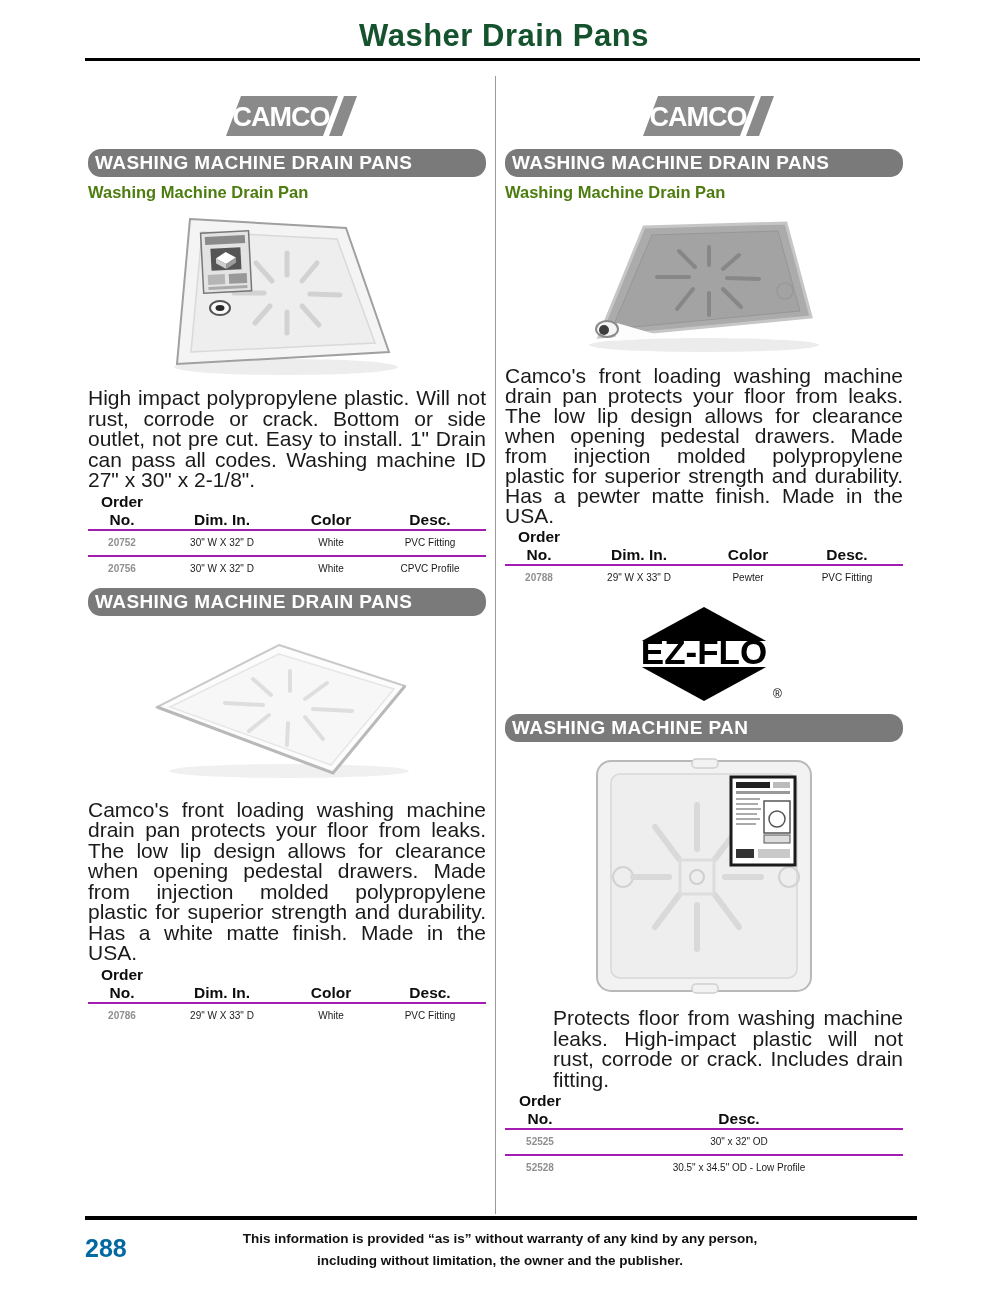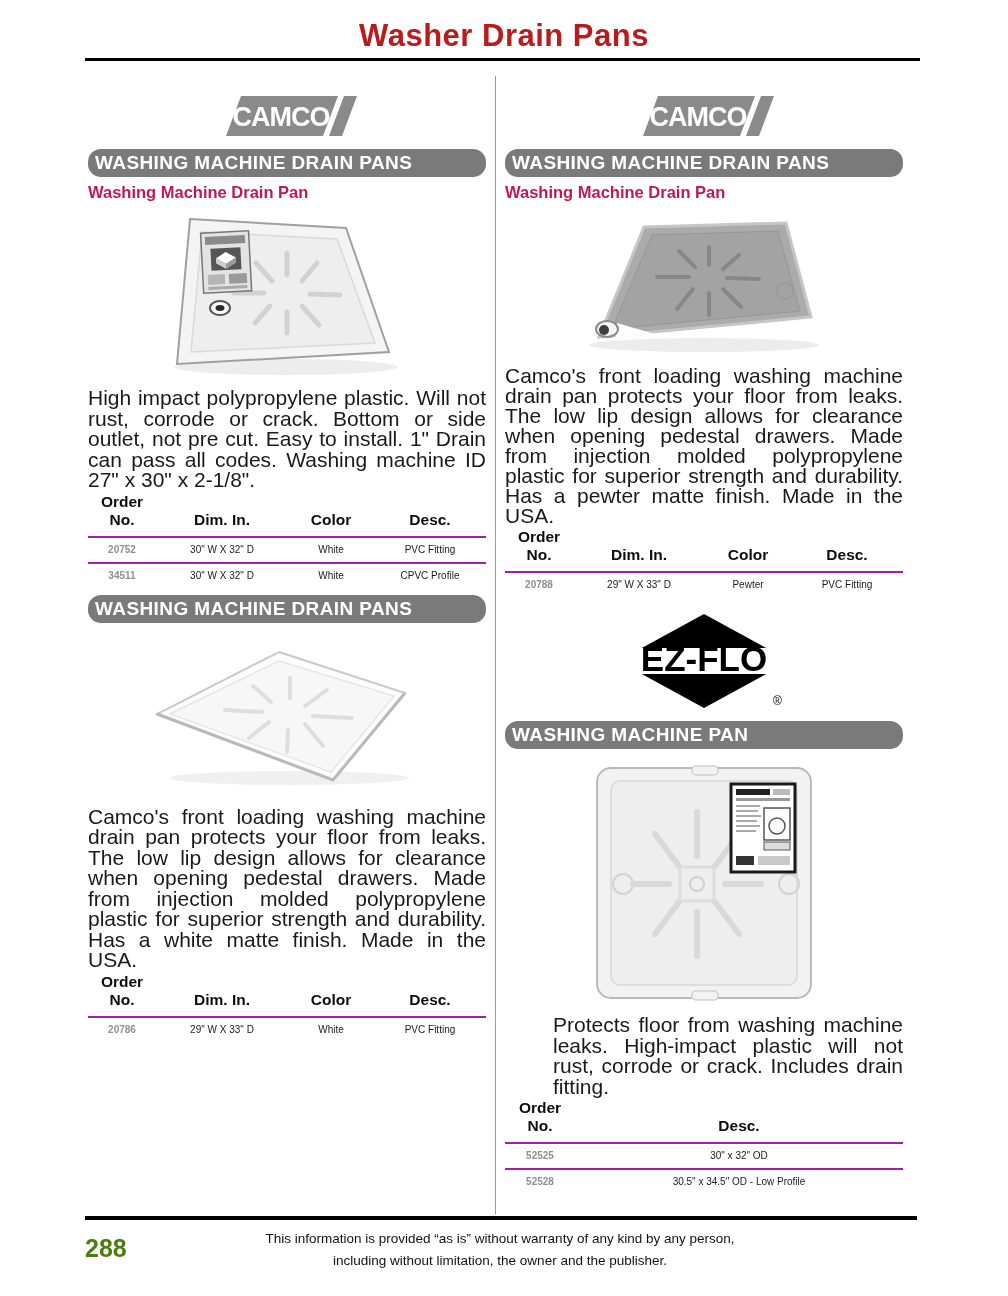--- a/index.html
+++ b/index.html
@@ -1,48 +1,48 @@
 <!DOCTYPE html>
 <html><head>
 <meta charset="utf-8">
 <style>
   html,body{margin:0;padding:0;background:#fff;}
   .page{position:relative;width:1008px;height:1296px;background:#ffffff;
         font-family:"Liberation Sans",sans-serif;color:#161616;overflow:hidden;}
 
   
   .page-title{position:absolute;top:18px;left:0;width:100%;text-align:center;
-              font-size:31px;font-weight:bold;color:#b91c1c;letter-spacing:.5px;}
+              font-size:31px;font-weight:bold;color:#14532d;letter-spacing:.5px;}
   .title-rule{position:absolute;top:58px;left:85px;width:835px;height:3px;background:#000;}
   .col-divider{position:absolute;left:495px;top:76px;width:1px;height:1138px;background:#9a9a9a;}
   .footer-rule{position:absolute;top:1216px;left:85px;width:832px;height:4px;background:#000;}
-  .page-number{position:absolute;top:1234px;left:85px;font-size:25px;font-weight:bold;color:#4d7c0f;}
+  .page-number{position:absolute;top:1234px;left:85px;font-size:25px;font-weight:bold;color:#0369a1;}
   .disclaimer{position:absolute;top:1228px;left:190px;width:620px;text-align:center;
-              font-size:13.5px;font-weight:normal;line-height:22px;color:#111;}
+              font-size:13.5px;font-weight:bold;line-height:22px;color:#111;}
 
   
   .col{position:absolute;top:88px;width:398px;}
   .col-left{left:88px;}
   .col-right{left:505px;}
 
   .brand-row{display:flex;justify-content:center;}
   .brand-row.camco{margin-top:6px;text-align:center;}
   .brand-row.ezflo{margin-top:14px;}
 
   .section-bar{margin-top:11px;height:28px;line-height:28px;background:#7a7a7a;color:#fff;
                font-size:19px;font-weight:bold;letter-spacing:.4px;padding-left:7px;
                white-space:nowrap;overflow:hidden;border-radius:13px;}
-  .subtitle{margin-top:6px;font-size:16.5px;font-weight:bold;color:#be185d;}
+  .subtitle{margin-top:6px;font-size:16.5px;font-weight:bold;color:#4d7c0f;}
 
   .figure{display:flex;justify-content:center;align-items:center;}
   .desc{margin-top:8px;font-size:21px;line-height:20.5px;text-align:justify;color:#1a1a1a;}
 
   
   .ptable{margin-top:2px;}
-  .thead{display:grid;grid-template-columns:68px 132px 86px 112px;align-items:end;padding-bottom:7px;}
+  .thead{display:grid;grid-template-columns:68px 132px 86px 112px;align-items:end;padding-bottom:0;}
   .thead .hc{text-align:center;font-weight:bold;font-size:15.5px;line-height:18px;color:#0d0d0d;}
   .trow{display:grid;grid-template-columns:68px 132px 86px 112px;border-top:2px solid #a21caf;
         font-size:10px;line-height:24px;}
   .trow .tc{text-align:center;color:#1a1a1a;}
   .tc.order-no{color:#8f8f8f;font-weight:bold;}
   .ptable.two .thead,.ptable.two .trow{grid-template-columns:70px 328px;}
 
   svg text{font-family:"Liberation Sans",sans-serif;}
 </style>
 </head>
@@ -110,21 +110,21 @@
         <div class="hc">Color</div>
         <div class="hc">Desc.</div>
       </div>
       <div class="trow">
         <div class="tc order-no">20752</div>
         <div class="tc">30" W X 32" D</div>
         <div class="tc">White</div>
         <div class="tc">PVC Fitting</div>
       </div>
       <div class="trow">
-        <div class="tc order-no">34511</div>
+        <div class="tc order-no">20756</div>
         <div class="tc">30" W X 32" D</div>
         <div class="tc">White</div>
         <div class="tc">CPVC Profile</div>
       </div>
     </div>
 
     <div class="section-bar" style="margin-top:7px;">WASHING MACHINE DRAIN PANS</div>
 
     <div class="figure" style="height:166px;margin-top:6px;">
       <svg width="300" height="164" viewBox="0 0 300 164">

